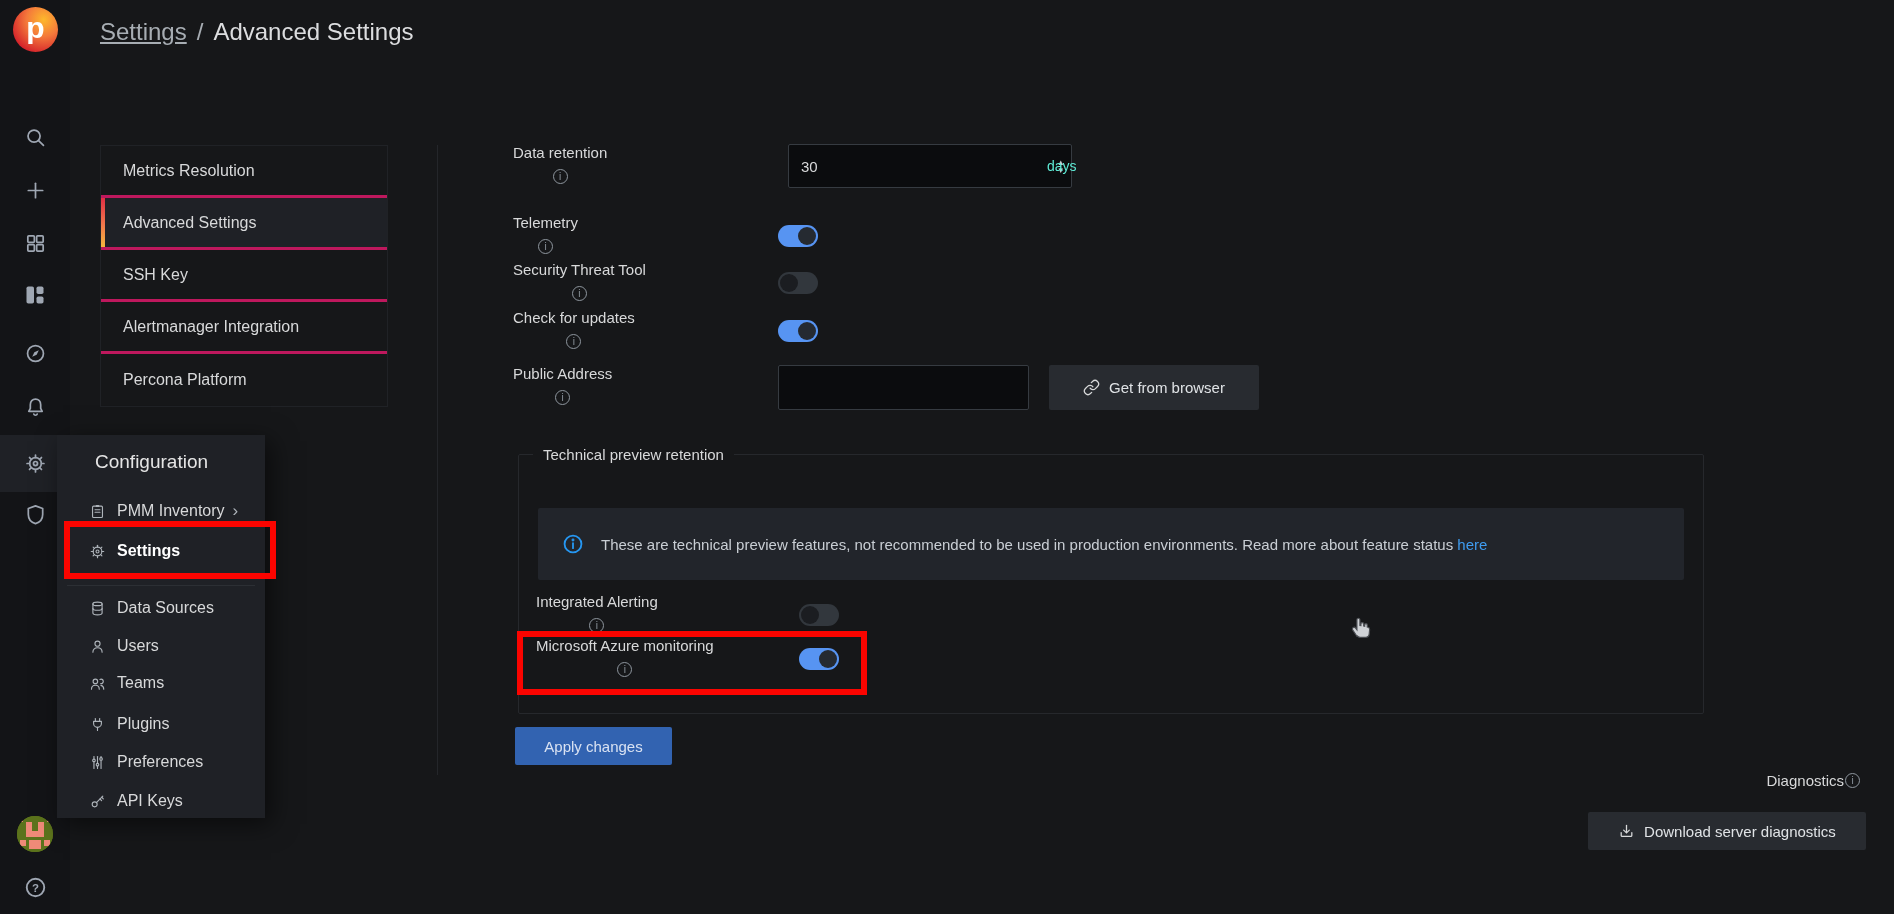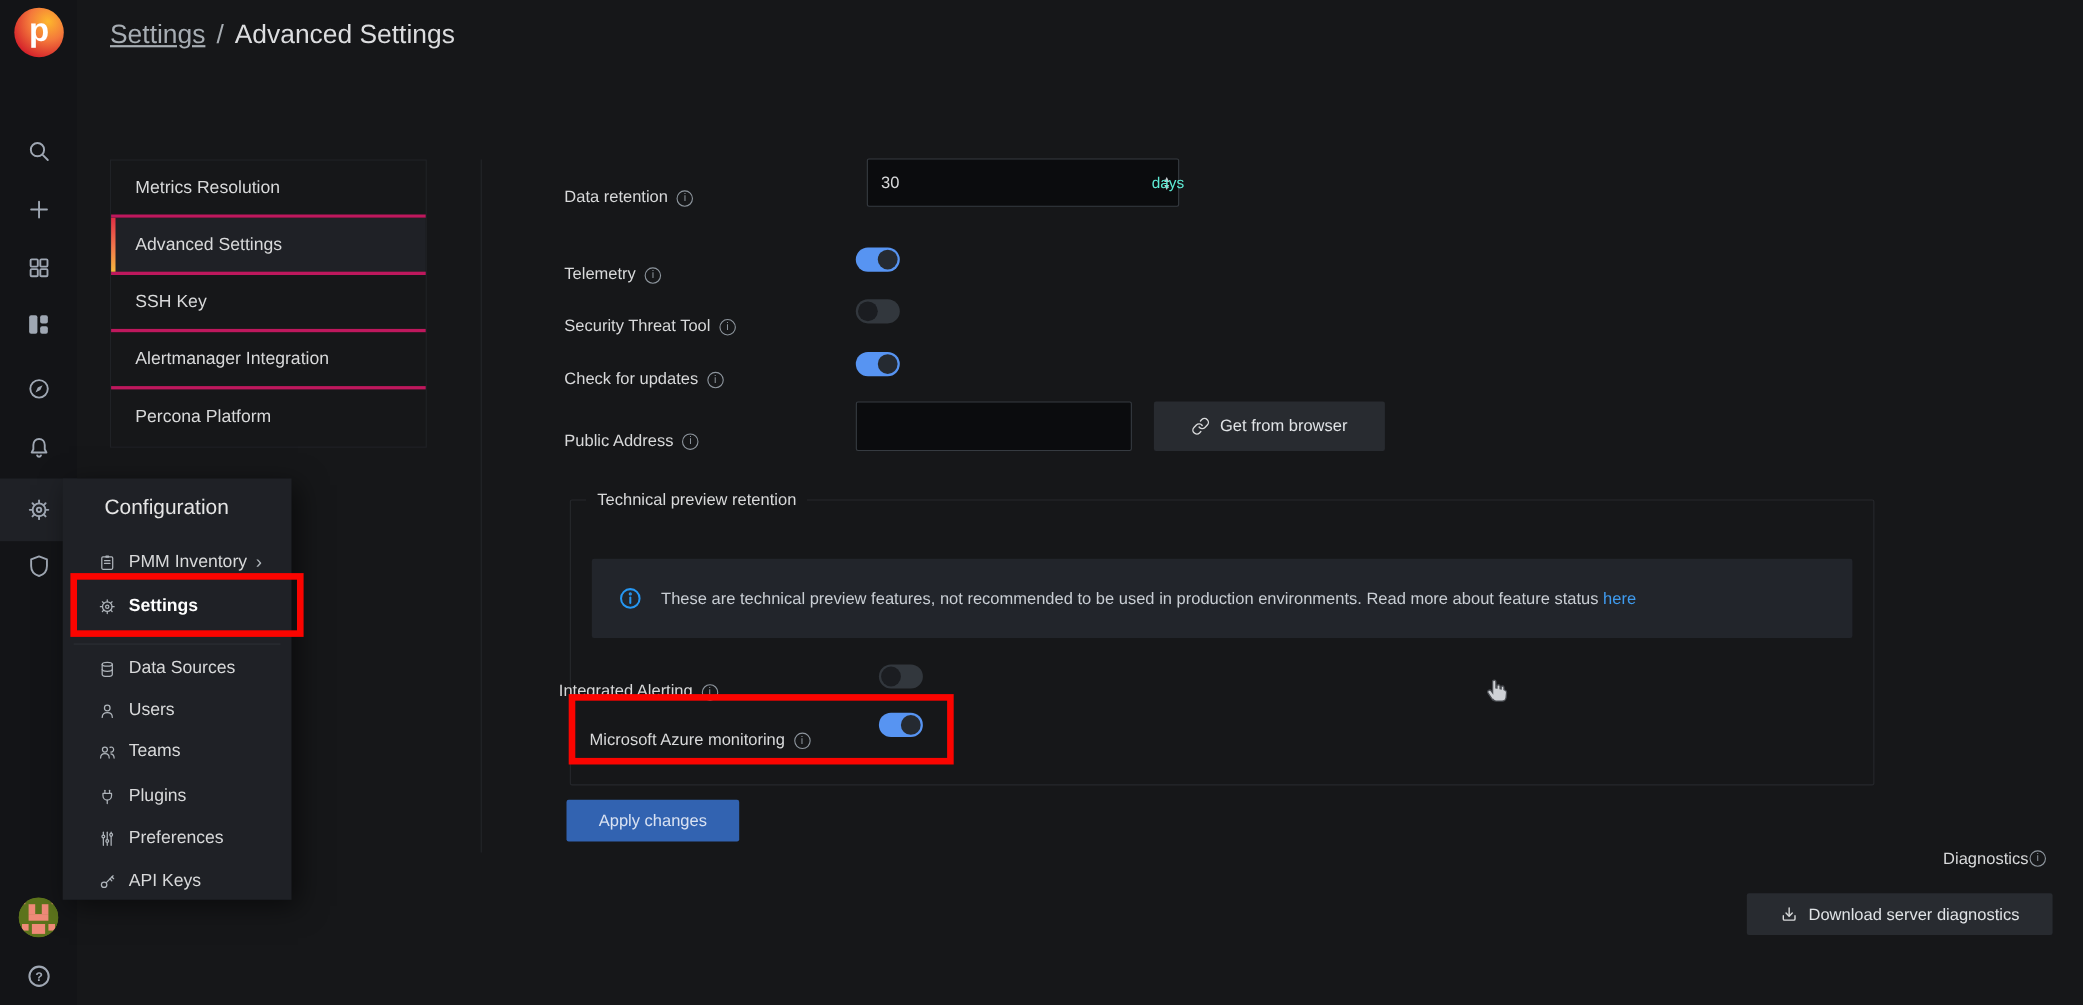--- a/index.html
+++ b/index.html
@@ -44,21 +44,21 @@
             box-shadow:6px 6px 24px rgba(0,0,0,.55); z-index:20; }
   .flyout-title { position:absolute; left:38px; top:16px; font-size:19px; color:#e5e5e5; }
   .m-item { position:absolute; left:0; width:208px; height:32px; display:flex; align-items:center; cursor:pointer; color:#d8d9da; font-size:16px; }
   .m-item .mi { width:18px; margin-left:31px; margin-right:11px; display:flex; justify-content:center; }
   .m-item svg { stroke:#aeb4ba; fill:none; stroke-width:1.6; stroke-linecap:round; stroke-linejoin:round; }
   .m-item .chev { margin-left:8px; color:#aeb4ba; font-size:17px; }
   .m-item.current { color:#ffffff; font-weight:bold; }
   .m-div { position:absolute; left:10px; width:188px; height:1px; background:#2c2f34; }
 
   
-  .flabel { position:absolute; height:44px; display:flex; align-items:flex-end; gap:8px; font-size:15px; color:#d8d9da; }
+  .flabel { position:absolute; height:44px; display:flex; align-items:center; gap:8px; font-size:15px; color:#d8d9da;flex-direction:column; }
   .inf { width:15px; height:15px; border:1.3px solid #8e969e; border-radius:50%; color:#8e969e; font-size:10px;
          display:inline-flex; align-items:center; justify-content:center; cursor:pointer; flex:none; }
   .tinput { background:#0b0c0e; border:1px solid #363b41; border-radius:2px; color:#d8d9da; font-size:15px;
             padding:0 26px 0 12px; font-family:"Liberation Sans",sans-serif; }
   .stepper { position:absolute; right:9px; top:50%; transform:translateY(-50%); display:flex; flex-direction:column;
              color:#c7ccd1; font-size:9px; line-height:8px; cursor:pointer; text-align:center; }
   .unit { position:absolute; height:44px; display:flex; align-items:center; font-size:14px; color:#5eead4; }
 
   .toggle { position:absolute; width:40px; height:22px; border-radius:12px; background:#32373d; cursor:pointer; }
   .toggle .knob { position:absolute; top:2px; left:2px; width:18px; height:18px; border-radius:50%; background:#1b1d21; }
@@ -374,21 +374,21 @@
 
 <div class="alert">
   <svg width="22" height="22" viewBox="0 0 24 24" style="stroke:#2697f2; fill:none; stroke-width:2; stroke-linecap:round">
     <circle cx="12" cy="12" r="9.2"></circle>
       <line x1="12" y1="11" x2="12" y2="16.5"></line>
       <circle cx="12" cy="7.6" r="0.6" fill="#2697f2"></circle>
   </svg>
   <span class="alert-text"><span>These are technical preview features, not recommended to be used in production environments. Read more about feature status </span><span class="alert-link">here</span></span>
 </div>
 
-<div class="flabel" style="left:508px; top:593px">
+<div class="flabel" style="left:536px; top:593px">
   <span>Integrated Alerting</span>
   <span class="inf">i</span>
 </div>
 <div class="toggle" style="left:799px; top:604px">
     <div class="knob"></div>
   </div>
 
 <div class="flabel" style="left:536px; top:637px">
   <span>Microsoft Azure monitoring</span>
   <span class="inf">i</span>

